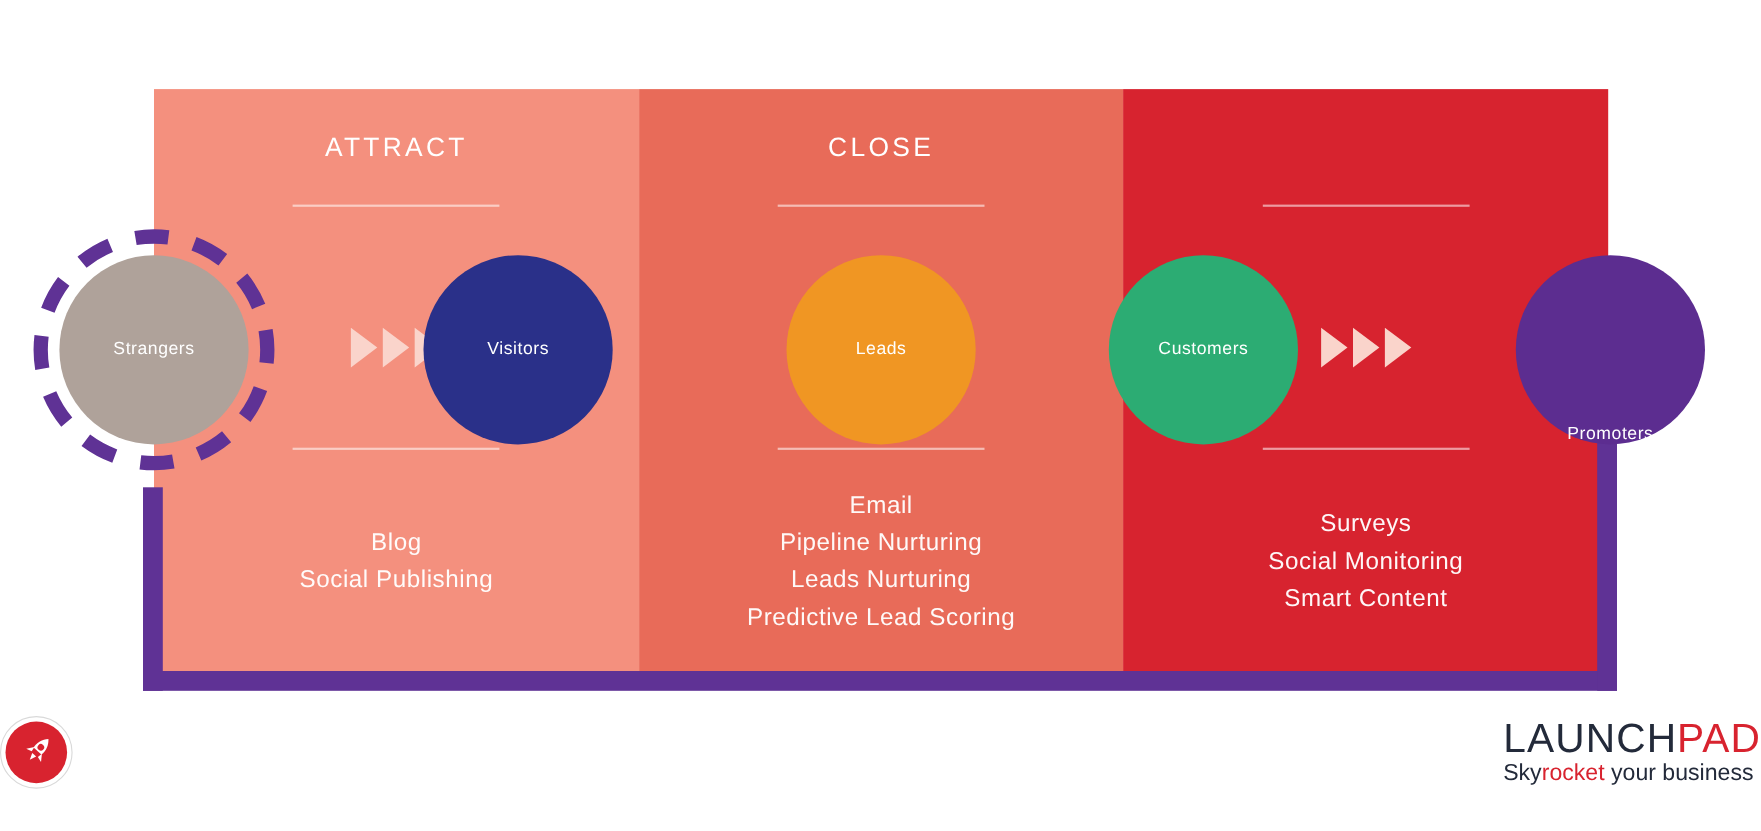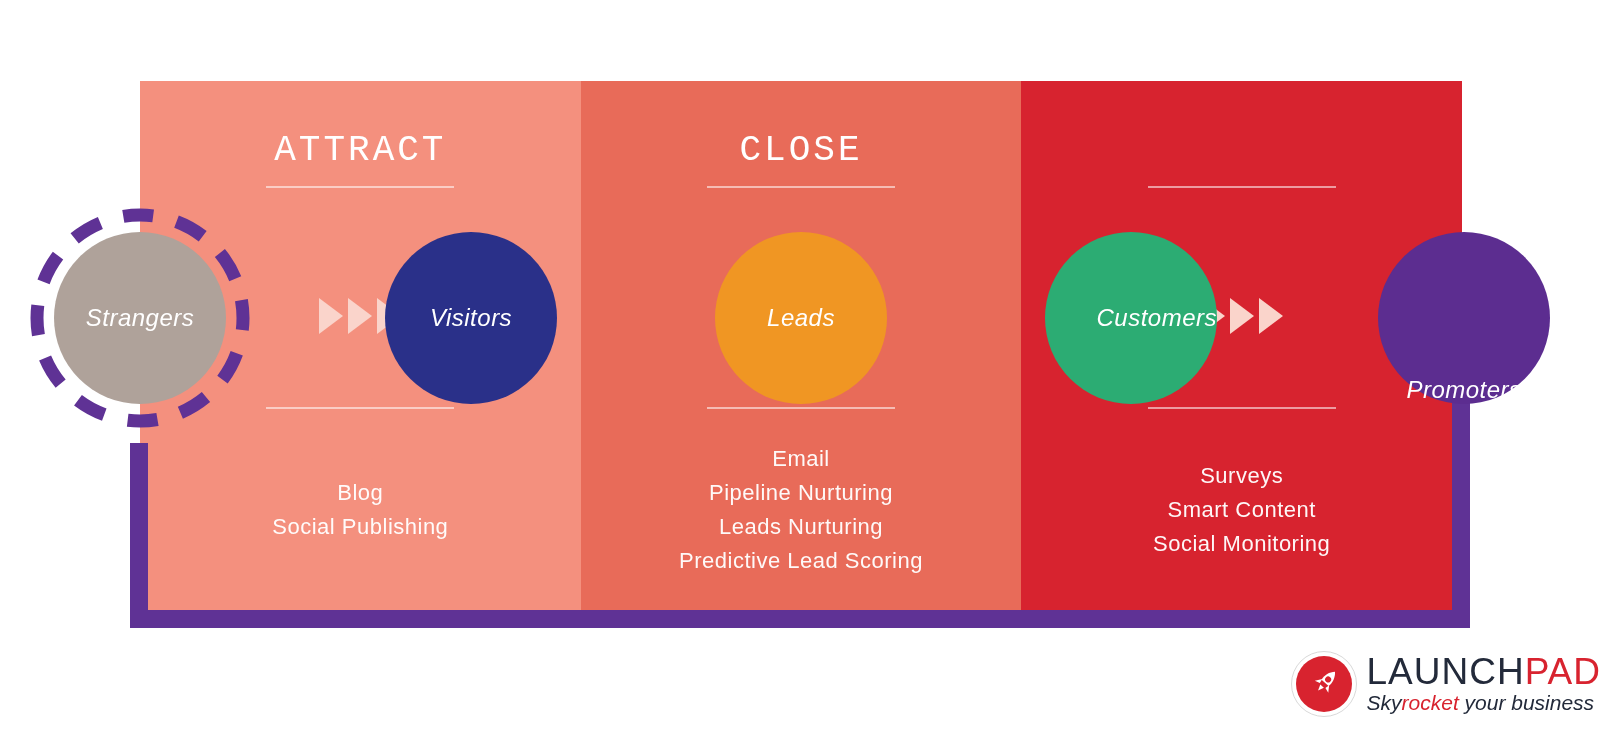--- a/index.html
+++ b/index.html
@@ -6,22 +6,22 @@
   body{font-family:"Liberation Sans","DejaVu Sans",sans-serif;}
   .canvas{position:relative;width:1601px;height:755px;background:#fff;overflow:hidden;}
 
   
   .panels{position:absolute;left:140px;top:81px;width:1322px;height:530px;display:flex;z-index:1;}
   .panel{position:relative;flex:1 1 0;height:100%;}
   .p0{background:var(--attract,#F4907E);}
   .p1{background:var(--convert,#F08271);}
   .p2{background:var(--close,#E86B59);}
   .p3{background:var(--delight,#D7232F);}
-  .hdr{position:absolute;top:32px;left:0;right:0;margin:16px;text-align:center;
-       font-size:36px;line-height:44px;font-weight:400;letter-spacing:3px;color:#fff;font-family:Liberation Mono, monospace;}
+  .hdr{position:absolute;top:32px;left:0;right:0;margin:0;text-align:center;
+       font-size:24px;line-height:44px;font-weight:400;letter-spacing:3px;color:#fff;}
   .rule{position:absolute;left:50%;transform:translateX(-50%);width:188px;height:2px;
         background:var(--rule,rgba(255,255,255,0.55));}
   .r1{top:105px;}
   .r2{top:326px;}
   .chevrons{position:absolute;top:217px;left:50%;transform:translateX(-50%);
             display:flex;gap:5px;}
   .tri{width:0;height:0;border-top:18px solid transparent;border-bottom:18px solid transparent;
        border-left:24px solid var(--arrow,#FAD4CB);}
   .list{position:absolute;top:328px;bottom:0;left:0;right:0;margin:0;padding:0;list-style:none;
         display:flex;flex-direction:column;justify-content:center;align-items:center;
@@ -30,38 +30,38 @@
   
   .frame{position:absolute;background:var(--frame,#5F3295);z-index:2;}
   .frame-left{left:130px;top:443px;width:18px;height:185px;}
   .frame-bottom{left:130px;top:610px;width:1340px;height:18px;}
   .frame-right{left:1452px;top:400px;width:18px;height:228px;}
 
   
   .ring{position:absolute;left:24px;top:202px;z-index:2;}
   .circle{position:absolute;top:232px;width:172px;height:172px;border-radius:50%;
           display:flex;align-items:center;justify-content:center;
-          color:#fff;font-size:24px;letter-spacing:.5px;z-index:3;font-style:italic;}
+          color:#fff;font-size:16px;letter-spacing:.5px;z-index:3;}
   .c0{left:54px;background:var(--strangers,#AFA29A);}
   .c1{left:385px;background:var(--visitors,#2A3089);}
   .c2{left:715px;background:var(--leads,#F09623);}
-  .c3{left:1045px;background:var(--customers,#2CAC73);justify-content:flex-end;}
+  .c3{left:1008px;background:var(--customers,#2CAC73);}
   .c4{left:1378px;background:var(--promoters,#5C2D90);align-items:flex-end;}
 
   
-  .logo{position:absolute;left:0;right:0;top:651px;display:flex;justify-content:flex-end;
+  .logo{position:absolute;left:0;right:0;top:651px;display:flex;justify-content:space-between;
         align-items:center;gap:10px;z-index:1;}
   .badge{width:66px;height:66px;border-radius:50%;background:#fff;border:1px solid #d9d9d9;
          display:flex;align-items:center;justify-content:center;box-sizing:border-box;}
   .badge-inner{width:56px;height:56px;border-radius:50%;background:var(--logo_red,#D8232F);
                display:flex;align-items:center;justify-content:center;}
   .brand{font-size:37px;line-height:38px;letter-spacing:1px;font-weight:400;
          color:var(--logo_dark,#232A3A);white-space:nowrap;}
   .brand .accent{color:var(--logo_red,#D8232F);}
-  .tag{font-size:21px;line-height:24px;color:var(--logo_dark,#232A3A);white-space:pre;font-style:italic;}
+  .tag{font-size:21px;line-height:24px;color:var(--logo_dark,#232A3A);white-space:pre;}
   .tag .accent{color:var(--logo_red,#D8232F);}
 </style>
 </head>
 <body>
 
 <div class="canvas">
 
   <div class="panels">
 
     <section class="panel p0">
@@ -100,22 +100,22 @@
     <section class="panel p3">
       <div class="rule r1"></div>
       <div class="chevrons">
         <i class="tri"></i>
         <i class="tri"></i>
         <i class="tri"></i>
       </div>
       <div class="rule r2"></div>
       <ul class="list">
         <li>Surveys</li>
+        <li>Social Monitoring</li>
         <li>Smart Content</li>
-        <li>Social Monitoring</li>
       </ul>
     </section>
 
   </div>
 
   <div class="frame frame-left"></div>
   <div class="frame frame-bottom"></div>
   <div class="frame frame-right"></div>
 
   <svg class="ring" width="232" height="232">

